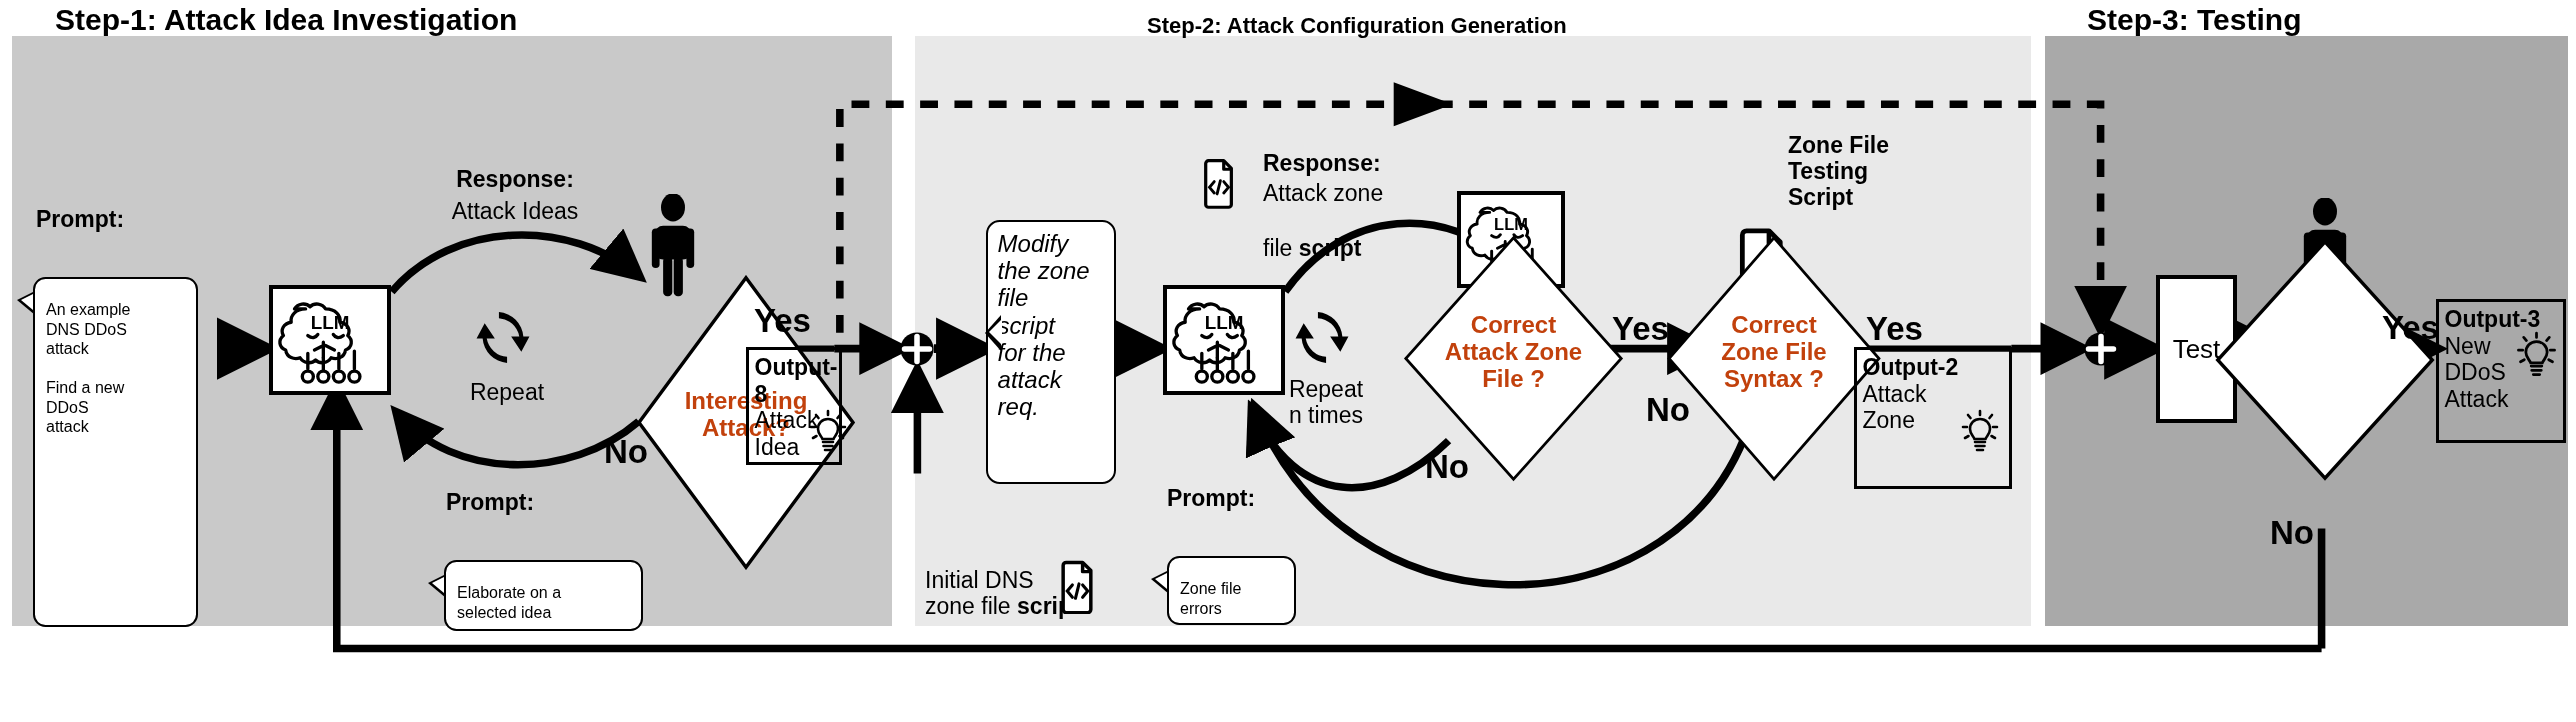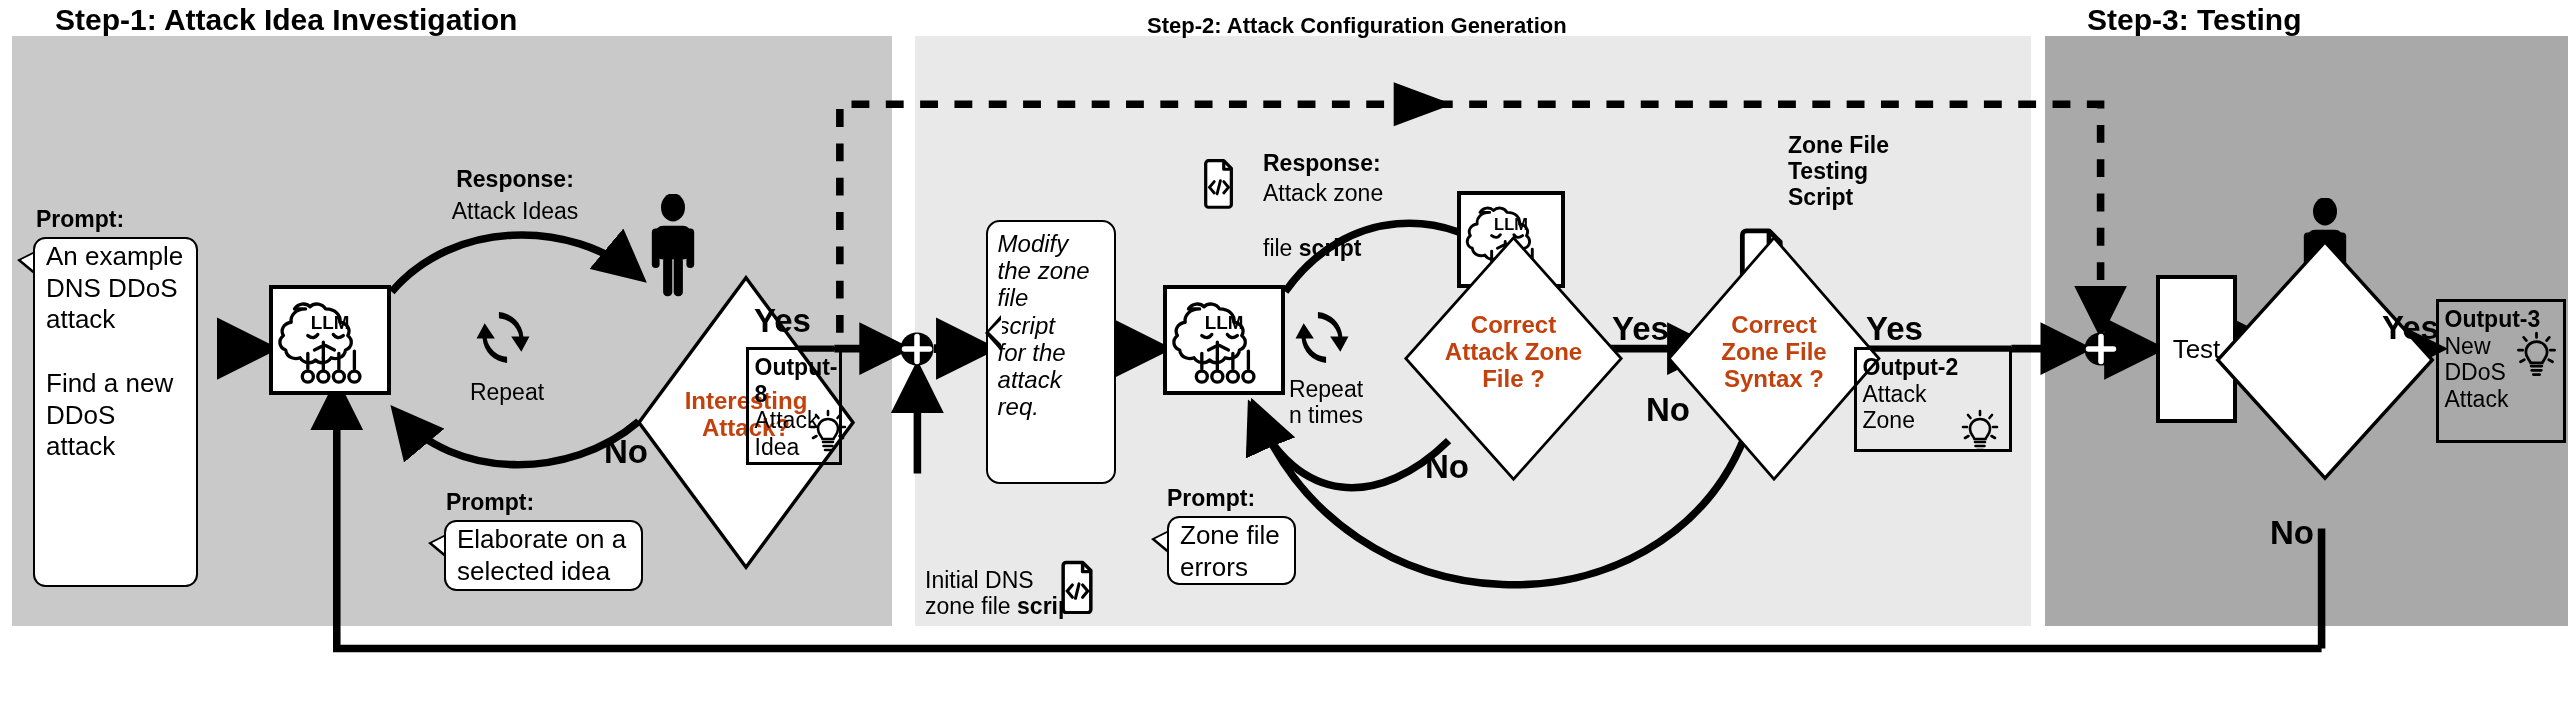--- a/index.html
+++ b/index.html
@@ -17,21 +17,21 @@
 
   .panel{position:absolute;}
   .p1{left:12.4px;top:36px;width:880px;height:590px;background:#c9c9c9;}
   .p2{left:915px;top:36px;width:1116px;height:590px;background:#e9e9e9;}
   .p3{left:2045px;top:36px;width:523px;height:590px;background:#a9a9a9;}
 
   .node{position:absolute;box-sizing:border-box;color:#000;}
 
   
   .bubble{background:#fff;border:2.7px solid #000;border-radius:12.4px;
-          padding:2px 11px;line-height:1.22;font-size:26px;}
+          padding:21px 11px;line-height:1.22;font-size:16px;margin-top:40px;}
   .bubble .tail{position:absolute;left:-18px;top:12.4px;width:0;height:0;
           border-top:9.6px solid transparent;border-bottom:15px solid transparent;
           border-right:18px solid #000;}
   .bubble .tail:after{content:"";position:absolute;left:4.1px;top:-6.2px;width:0;height:0;
           border-top:6.2px solid transparent;border-bottom:10.3px solid transparent;
           border-right:12.4px solid #fff;}
 
   .lbl{position:absolute;font-size:23px;line-height:1.14;white-space:pre-line;color:#000;}
   .lbl.b{font-weight:bold;}
   .lbl.c{text-align:center;}
@@ -314,21 +314,21 @@
     <svg style="width:100%;height:100%;" viewBox="0 0 314 360">
       <polygon points="157,4 310,180 157,356 4,180" fill="#ffffff" stroke="#000" stroke-width="4"></polygon>
     </svg>
     <div class="dtext" style="top:77px;">Correct
 Zone File
 Syntax ?</div>
   </div>
   <div class="yesno" style="left:1866px;top:310px;">Yes</div>
   <div class="yesno" style="left:1646px;top:391px;">No</div>
 
-  <div class="outbox" style="left:1854px;top:347px;width:158px;height:105px;">
+  <div class="outbox" style="left:1854px;top:347px;width:158px;height:142px;">
     <div class="hdr">Output-2</div>
     <div>Attack</div>
     <div>Zone</div>
     <svg class="ov" style="left:103px;top:59px;width:40px;height:48px;" viewBox="0 0 40 48">
       <g fill="none" stroke="#000" stroke-width="2.6" stroke-linecap="round">
         <path d="M20 10c-6 0-10 4.5-10 10 0 5 3.5 7 4.5 10h11c1-3 4.5-5 4.5-10 0-5.5-4-10-10-10z"></path>
         <path d="M15 33h10M15.5 37h9M17 41h6"></path>
         <path d="M20 2v4M8 6l2.5 3M32 6l-2.5 3M3 18h4M33 18h4M5 29l3.5-2M35 29l-3.5-2"></path>
       </g>
     </svg>

